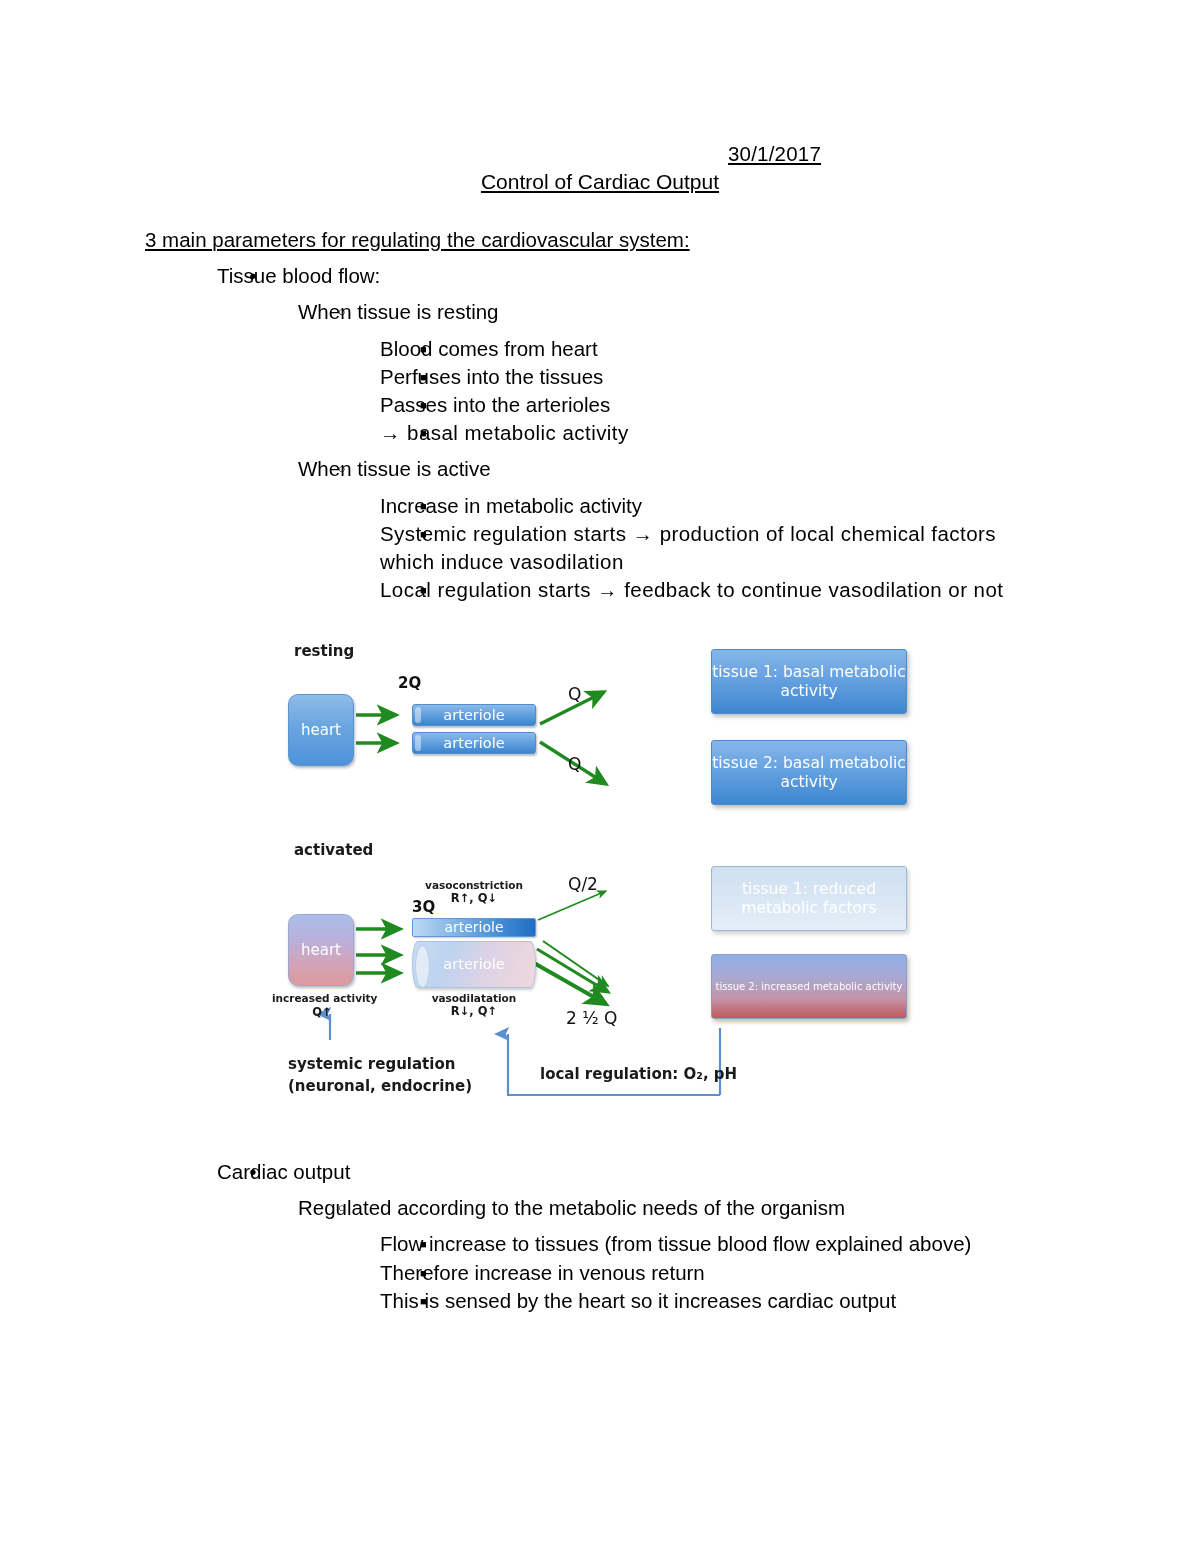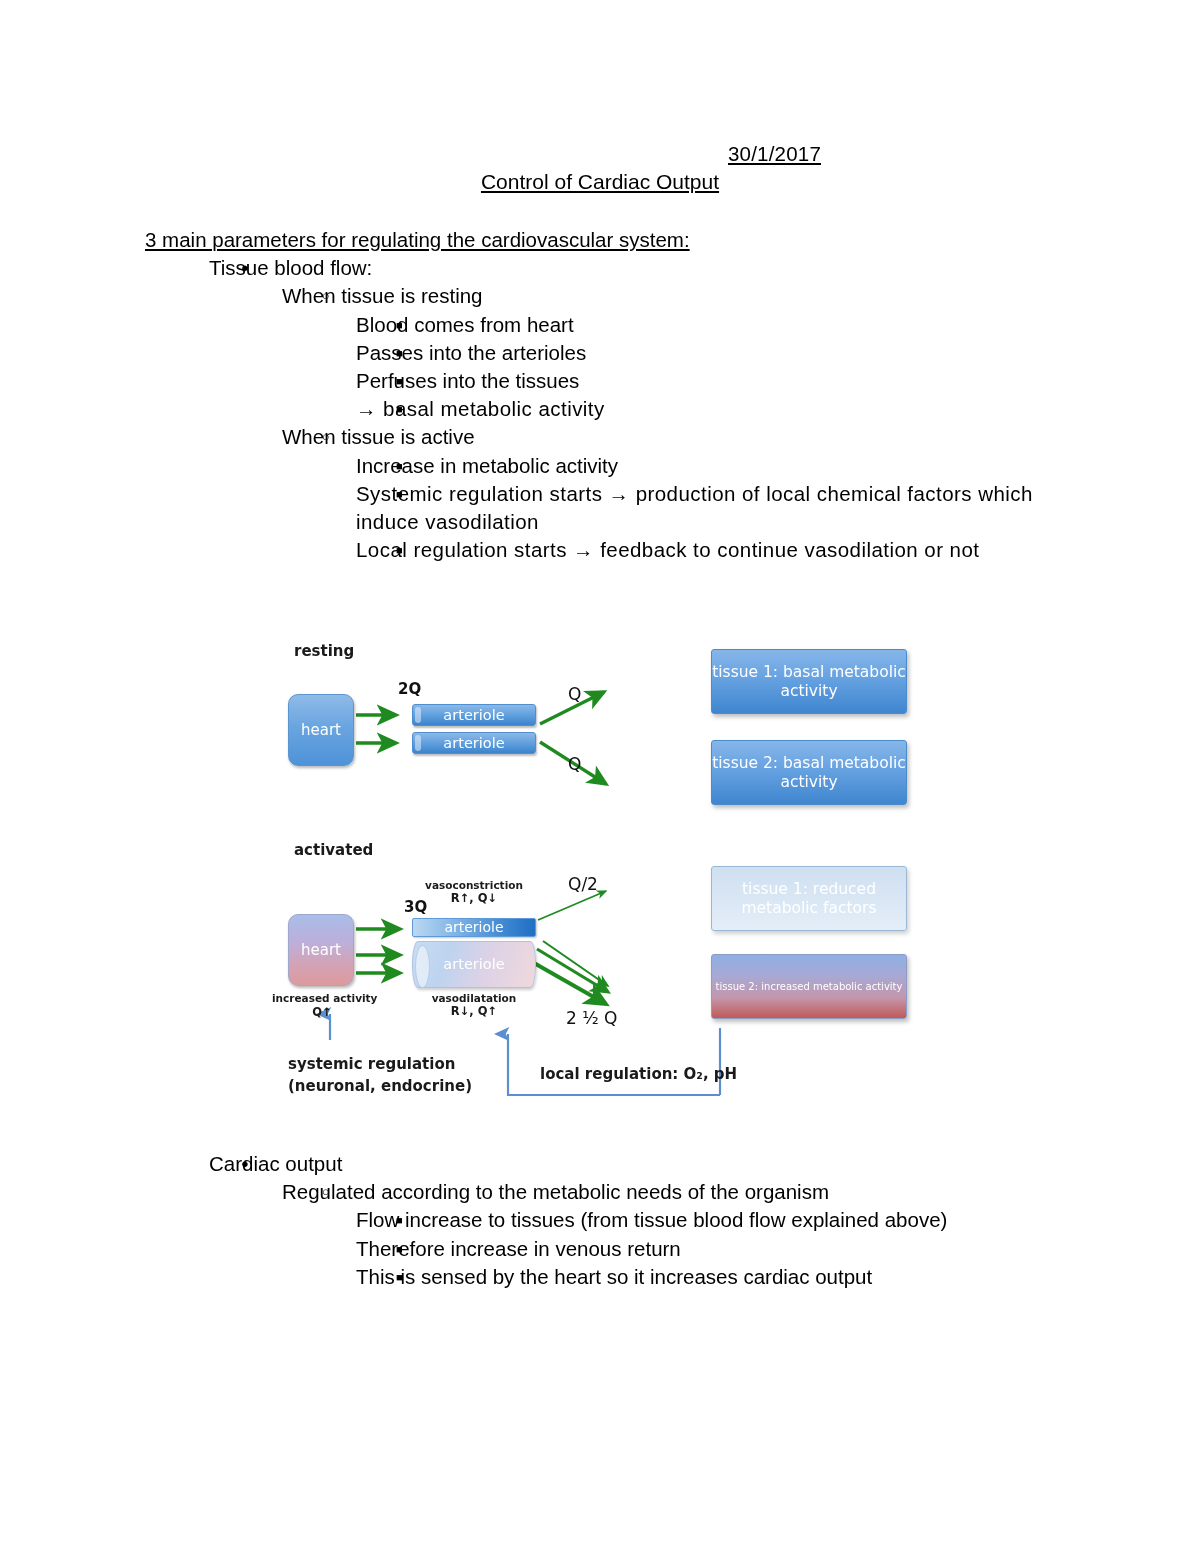--- a/index.html
+++ b/index.html
@@ -52,21 +52,21 @@
     width: 930px;
     font-size: 20.5px;
     line-height: 28.2px;
   }
   .section-head {
     text-decoration: underline;
     margin: 0 0 0 0;
     white-space: nowrap;
   }
   ul.lvl1, ul.lvl2, ul.lvl3 {
-    margin: 0;
+    margin: 8px;
     padding: 0;
     list-style: none;
   }
   ul.lvl1 > li.bullet1 {
     position: relative;
     padding-left: 64px;
     margin-top: 0px;
   }
   ul.lvl1 > li.bullet1 > .txt::before {
     content: "\25CF";
@@ -271,24 +271,24 @@
         <span class="txt">Tissue blood flow:</span>
 
         <ul class="lvl2">
           <li class="bullet2">
             <span class="txt">When tissue is resting</span>
             <ul class="lvl3">
               <li class="bullet3">
                   <span class="txt">Blood comes from heart</span>
                 </li>
               <li class="bullet3">
+                  <span class="txt">Perfuses into the tissues</span>
+                </li>
+              <li class="bullet3">
                   <span class="txt">Passes into the arterioles</span>
-                </li>
-              <li class="bullet3">
-                  <span class="txt">Perfuses into the tissues</span>
                 </li>
               <li class="bullet3">
                   <span class="txt wide">→ basal metabolic activity</span>
                 </li>
             </ul>
           </li>
           <li class="bullet2">
             <span class="txt">When tissue is active</span>
             <ul class="lvl3">
               <li class="bullet3">
@@ -341,21 +341,21 @@
       <line x1="42" y1="404" x2="42" y2="378" stroke="#5b8fd0" stroke-width="2.2" marker-end="url(#bArrow)"></line>
 
       <path d="M432,459 L220,459 L220,398" fill="none" stroke="#5b8fd0" stroke-width="2.2" marker-end="url(#bArrow)"></path>
       <line x1="432" y1="459" x2="432" y2="392" stroke="#5b8fd0" stroke-width="2.2"></line>
     </svg>
 
     <div class="diag-label" style="left:6px; top:6px;">resting</div>
 
     <div class="box heart-rest" style="left:0px; top:58px;">heart</div>
 
-    <div class="flow-label" style="left:110px; top:44px; font-weight:bold; font-size:15px;">2Q</div>
+    <div class="flow-label" style="left:110px; top:38px; font-weight:bold; font-size:15px;">2Q</div>
 
     <div class="box arteriole-rest" style="left:124px; top:68px;">
       <span class="cap"></span>
       <span>arteriole</span>
     </div>
     <div class="box arteriole-rest" style="left:124px; top:96px;">
       <span class="cap"></span>
       <span>arteriole</span>
     </div>
 
@@ -365,21 +365,21 @@
     <div class="box tissue-basal" style="left:423px; top:13px;">tissue 1: basal metabolic activity</div>
     <div class="box tissue-basal" style="left:423px; top:104px;">tissue 2: basal metabolic activity</div>
 
     <div class="diag-label" style="left:6px; top:205px;">activated</div>
 
     <div class="box heart-act" style="left:0px; top:278px;">heart</div>
 
     <div class="small-label" style="left:-16px; top:356px; width:100px;">increased activity</div>
     <div class="small-label" style="left:-16px; top:370px; width:100px; font-size:11.5px;">Q↑</div>
 
-    <div class="flow-label" style="left:116px; top:262px; font-weight:bold; font-size:15px;text-align:right;">3Q</div>
+    <div class="flow-label" style="left:124px; top:262px; font-weight:bold; font-size:15px;text-align:right;">3Q</div>
 
     <div class="small-label" style="left:124px; top:243px; width:124px;">vasoconstriction</div>
     <div class="small-label" style="left:124px; top:256px; width:124px; font-size:11.5px;">R↑, Q↓</div>
 
     <div class="box arteriole-constricted" style="left:124px; top:282px;">arteriole</div>
 
     <div class="box arteriole-dilated" style="left:124px; top:305px;">
       <span class="cyl-cap"></span>
       <span>arteriole</span>
     </div>

